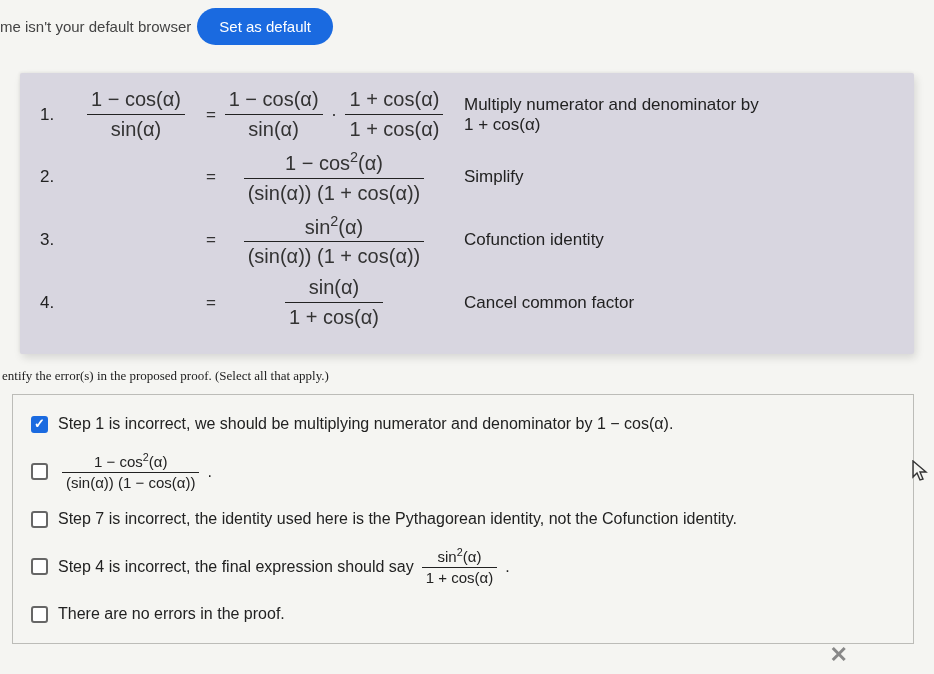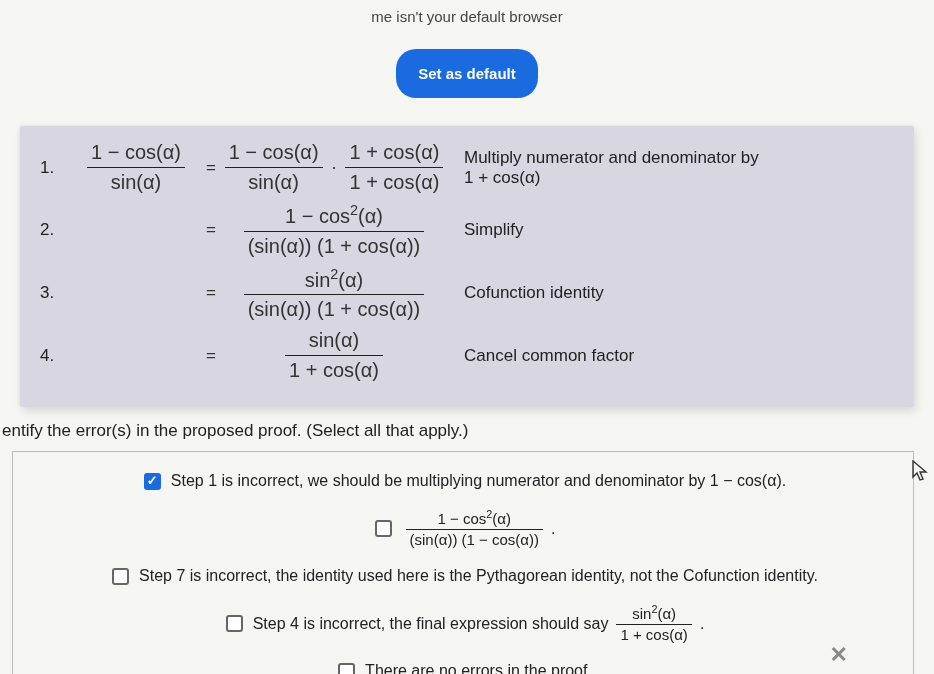--- a/index.html
+++ b/index.html
@@ -13,33 +13,32 @@
       color: #333;
       width: 934px;
       height: 674px;
       overflow: hidden;
       position: relative;
     }
     .browser-bar {
       display: flex;
       align-items: center;
       padding: 8px 0 18px 0;
-      gap: 24px;
+      gap: 6px;
       font-size: 15px;
       color: #444;
-      flex-direction: column;
     }
     .set-default-btn {
       background: #1a6ae0;
       color: #fff;
       border: none;
       border-radius: 20px;
-      padding: 16px 22px;
+      padding: 10px 22px;
       font-size: 15px;
-      font-weight: 700;
+      font-weight: 400;
       cursor: pointer;
     }
     .proof-box {
       background: #d8d6e0;
       margin: 10px 20px 14px 20px;
       padding: 14px 20px 18px 20px;
       border-radius: 2px;
       box-shadow: 2px 4px 8px rgba(0,0,0,0.12), -1px -1px 3px rgba(0,0,0,0.05);
     }
     .proof-row {
@@ -95,39 +94,39 @@
     .dot {
       font-size: 18px;
       padding: 0 4px;
       vertical-align: middle;
     }
     .sup {
       font-size: 0.72em;
       vertical-align: super;
     }
     .question-text {
-      font-size: 17px;
+      font-size: 13px;
       color: #222;
       margin: 8px 0 10px 0;
       padding-left: 2px;
+      font-family: Liberation Serif, serif;
     }
     .answers-box {
       border: 1.5px solid #bcbcb8;
       margin: 0 20px 8px 12px;
       padding: 14px 14px 14px 18px;
       background: #f5f5f2;
     }
     .answer-row {
       display: flex;
       align-items: center;
       margin-bottom: 12px;
       font-size: 16px;
       color: #222;
       min-height: 30px;
-      justify-content: center;
     }
     .answer-row:last-child {
       margin-bottom: 0;
       margin-top: 12px;
     }
     .chk {
       appearance: none;
       width: 17px;
       height: 17px;
       border: 2px solid #666;

